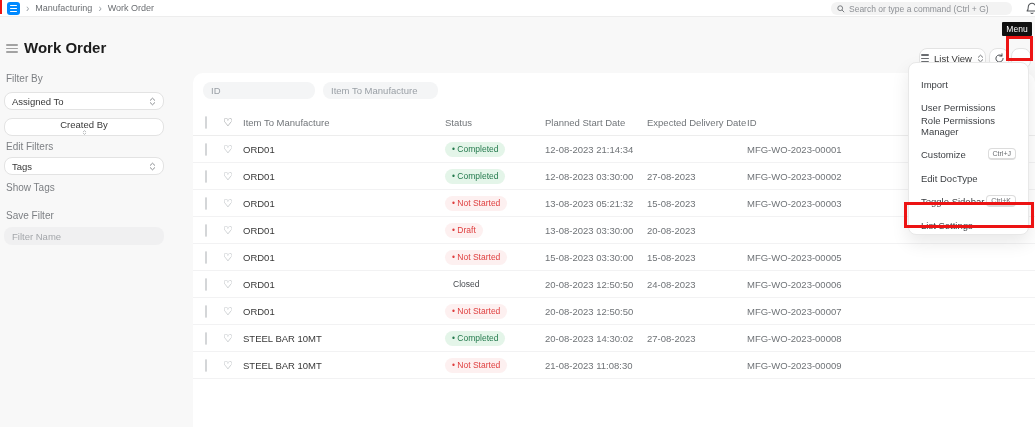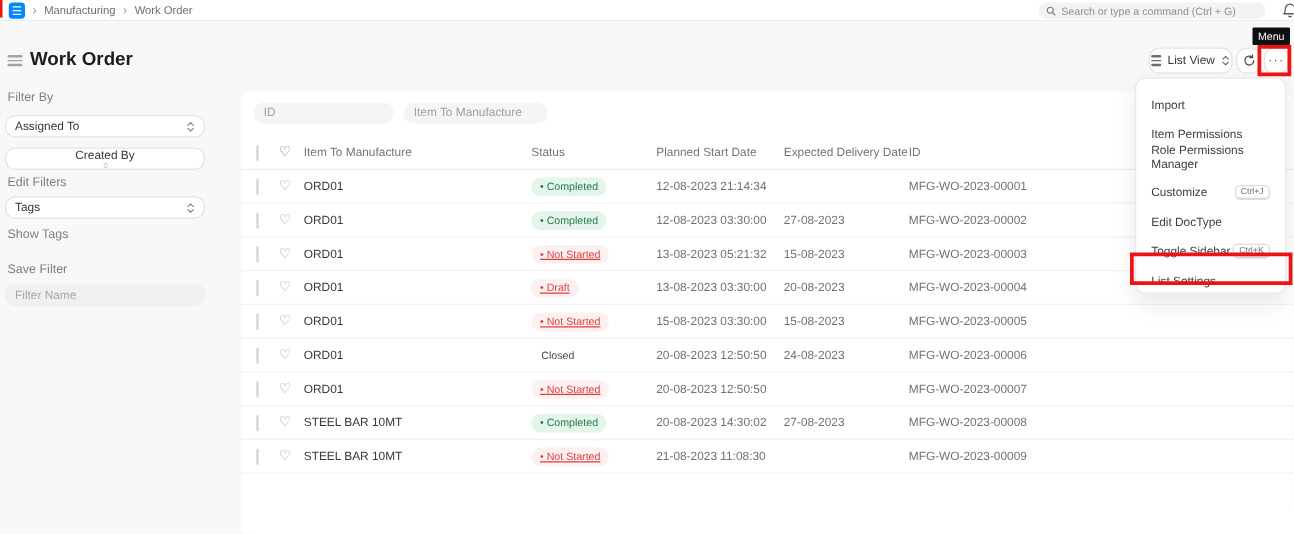--- a/index.html
+++ b/index.html
@@ -24,21 +24,21 @@
     background:#f3f3f3; border-radius:6px; display:flex; align-items:center; padding:0 6px; gap:4px; }
   .searchbar input { border:none; outline:none; background:transparent; flex:1;
     font-size:8.5px; color:#74777b; font-family:inherit; }
   .searchbar input::placeholder { color:#8d9095; }
   .bell { position:absolute; right:-4px; top:2px; width:14px; height:13px; }
   
   .burger { position:absolute; left:6px; top:44px; width:12px; display:flex;
     flex-direction:column; gap:2px; cursor:pointer; }
   .burger i { display:block; height:1.7px; background:#a3a3a3; border-radius:1px; }
   .page-title { position:absolute; left:24px; top:39px; font-size:15px; font-weight:700; color:#1c1c1c; }
-  .btn { position:absolute; top:38px; height:21px; background:#fff; border:1px solid #e3e3e3;
+  .btn { position:absolute; top:48px; height:21px; background:#fff; border:1px solid #e3e3e3;
     border-radius:8px; display:flex; align-items:center; justify-content:center;
     font-size:9.5px; color:#383838; cursor:pointer; }
   .btn-listview { left:919px; width:67px; gap:5px; }
   .lv-icon { display:flex; flex-direction:column; gap:2px; }
   .lv-icon i { display:block; width:8px; height:1.4px; background:#6b6e72; border-radius:1px; }
   .btn-refresh { left:989px; width:20px; }
   .btn-ellipsis { left:1011px; width:20px; font-size:10px; letter-spacing:1px; color:#55585c; }
   .tooltip { position:absolute; left:1002px; top:22px; width:30px; height:14px; background:#101010;
     color:#fff; font-size:8.5px; border-radius:1px; display:flex; align-items:center;
     justify-content:center; z-index:40; }
@@ -62,31 +62,31 @@
   .list-filter::placeholder { color:#9aa0a6; }
   .lf-id { left:10px; width:112px; }
   .lf-item { left:130px; width:115px; }
   .thead { position:absolute; left:0; top:37px; width:842px; height:26px;
     border-bottom:1px solid #ededed; color:#717579; }
   .trow { display:flex; align-items:center; height:100%; padding-left:12px; font-size:9.5px; }
   .row { position:relative; width:842px; height:27px; border-bottom:1px solid #f2f2f3; }
   .c-check { width:18px; }
   .c-like { width:20px; font-size:11px; color:#9aa0a6; line-height:1; }
   .c-item { width:182px; white-space:nowrap; overflow:hidden; }
-  .c-status { width:100px; white-space:nowrap; }
+  .c-status { width:100px; white-space:nowrap;margin-left:20px; }
   .c-planned { width:102px; white-space:nowrap; color:#6f7377; }
   .c-expected { width:100px; white-space:nowrap; color:#6f7377; }
   .c-id { flex:1; white-space:nowrap; color:#6f7377; }
   .thead .c-item, .thead .c-status, .thead .c-planned, .thead .c-expected, .thead .c-id,
   .thead .c-like { color:#717579; }
   .checkbox { width:11px; height:11px; border:1px solid #d4d6d8; border-radius:3px;
     background:#fdfdfd; cursor:pointer; }
   .badge { display:inline-block; font-size:8.5px; padding:2.5px 7px; border-radius:9px; }
   .badge-success { background:#e4f5e9; color:#247a4d; }
-  .badge-danger { background:#fdf0f0; color:#df3e3e;text-decoration:underline; }
+  .badge-danger { background:#fdf0f0; color:#df3e3e; }
   .badge-plain { background:transparent; color:#45494e; padding-left:8px; }
   .rows-host .c-item { color:#383838; }
   
   .menu { position:absolute; left:908px; top:62px; width:121px; background:#fff;
     border:1px solid #e8e8e8; border-radius:8px; box-shadow:0 8px 18px rgba(0,0,0,.09);
     padding:3px 0; z-index:30; }
   .menu-item { height:23.5px; display:flex; align-items:flex-end; justify-content:space-between;
     padding:0 12px; font-size:9.5px; color:#3b3e42; cursor:pointer; }
   .kbd { font-size:7px; color:#6a6d71; border:1px solid #dcdcdc; border-bottom-width:2px;
     border-radius:4px; padding:1px 4px; background:#fff; }
@@ -233,21 +233,20 @@
   </div>
 
   <div class="row">
     <div class="trow">
       <span class="c-check"><span class="checkbox"></span></span>
       <span class="c-like">♡</span>
       <span class="c-item">ORD01</span>
       <span class="c-status"><span class="badge badge-danger">• Draft</span></span>
       <span class="c-planned">13-08-2023 03:30:00</span>
       <span class="c-expected">20-08-2023</span>
-      <span class="c-id">MFG-WO-2023-00004</span>
     </div>
   </div>
 
   <div class="row">
     <div class="trow">
       <span class="c-check"><span class="checkbox"></span></span>
       <span class="c-like">♡</span>
       <span class="c-item">ORD01</span>
       <span class="c-status"><span class="badge badge-danger">• Not Started</span></span>
       <span class="c-planned">15-08-2023 03:30:00</span>
@@ -304,21 +303,21 @@
     </div>
   </div>
 </div>
 </div>
 
 <div class="menu">
     <div class="menu-item">
       <span>Import</span>
     </div>
     <div class="menu-item">
-      <span>Item Permissions</span>
+      <span>User Permissions</span>
     </div>
     <div class="menu-item">
       <span>Role Permissions Manager</span>
     </div>
     <div class="menu-item">
       <span>Customize</span>
       <span class="kbd">Ctrl+J</span>
     </div>
     <div class="menu-item">
       <span>Edit DocType</span>

